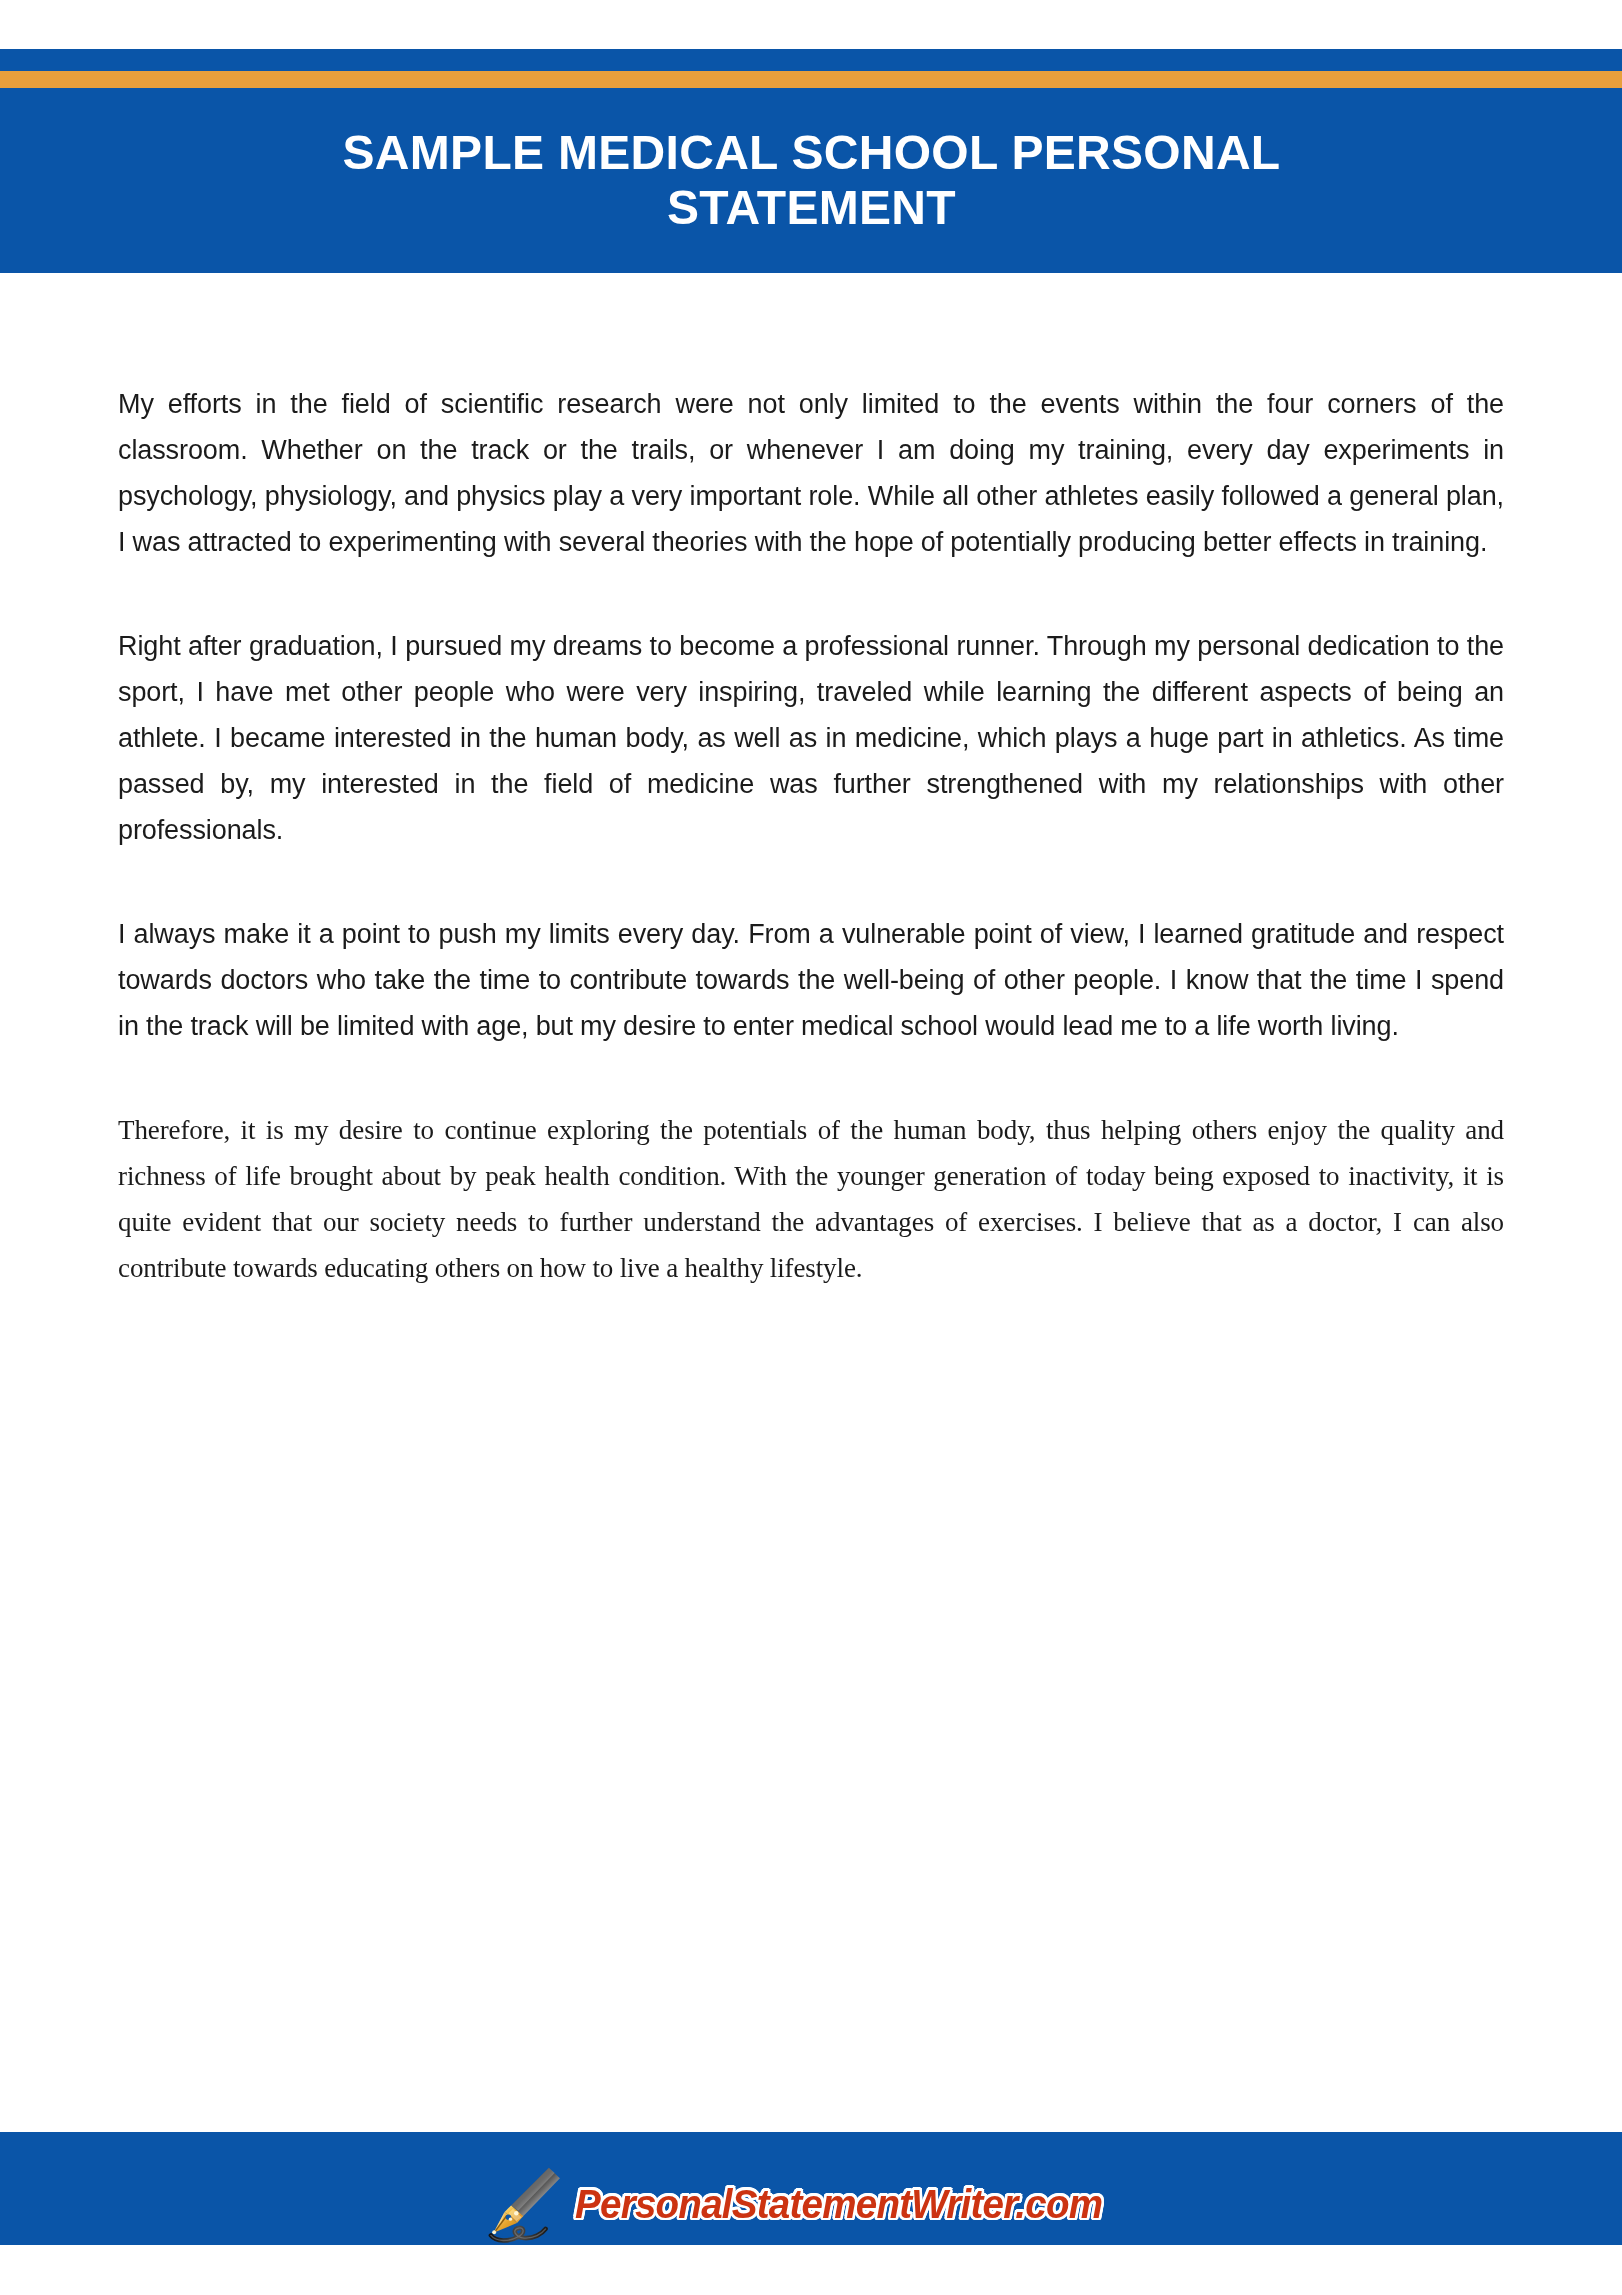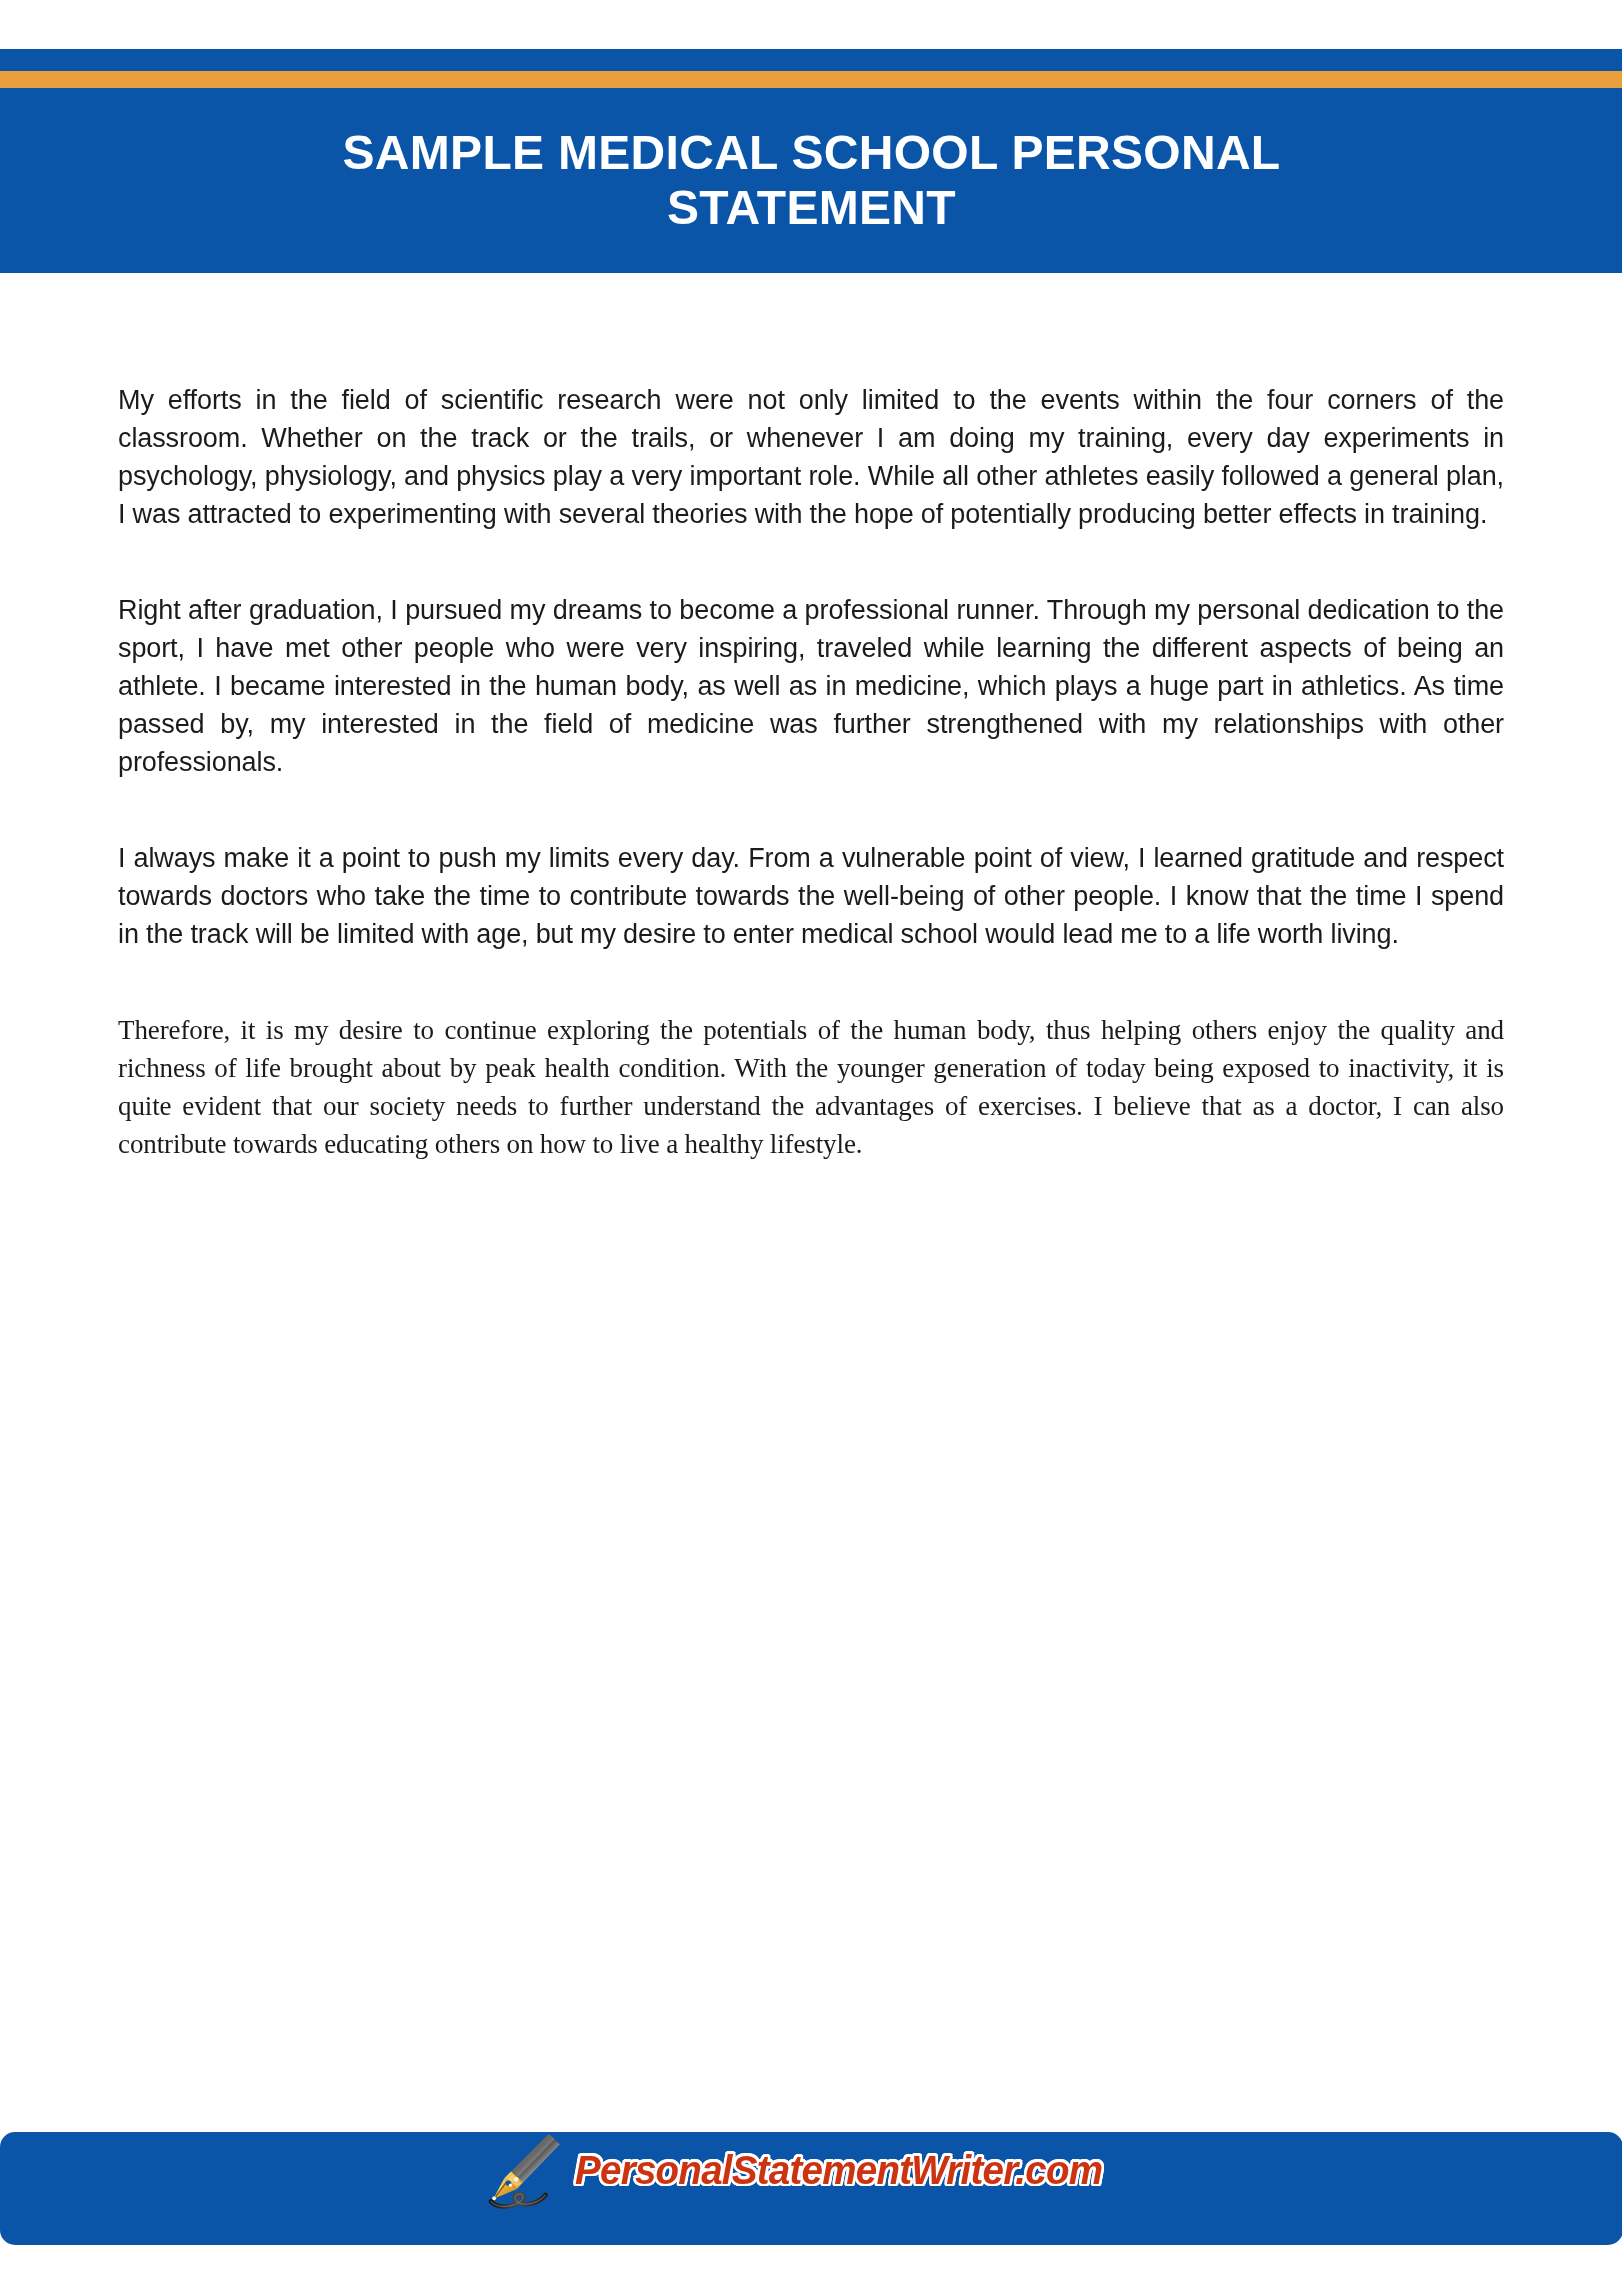--- a/index.html
+++ b/index.html
@@ -68,41 +68,40 @@
     position: absolute;
     left: 118px;
     top: 381px;
     width: 1386px;
   }
   .para {
     margin: 0 0 58px 0;
     color: #1b1b1b;
     font-family: "Liberation Sans", sans-serif;
     font-size: 27px;
-    line-height: 38px;
+    line-height: 46px;
     text-align: justify;
     text-justify: inter-word;
     font-weight: 400;
     letter-spacing: -0.1px;
     word-spacing: -0.2px;
   }
   .para:last-child { margin-bottom: 0; font-family: Liberation Serif, serif; }
 
   
   .footer {
     position: absolute;
     left: 0;
     top: 2132px;
     width: 1623px;
     height: 113px;
     background: #0a55a8;
     display: flex;
-    align-items: flex-start;
+    align-items: flex-end;
     justify-content: center;
-    border-radius: 15px;
   }
   .logo {
     display: flex;
     align-items: center;
     justify-content: center;
     gap: 6.5px;
     transform: translateY(-1.3px);
   }
   .pen-icon {
     width: 82px;

